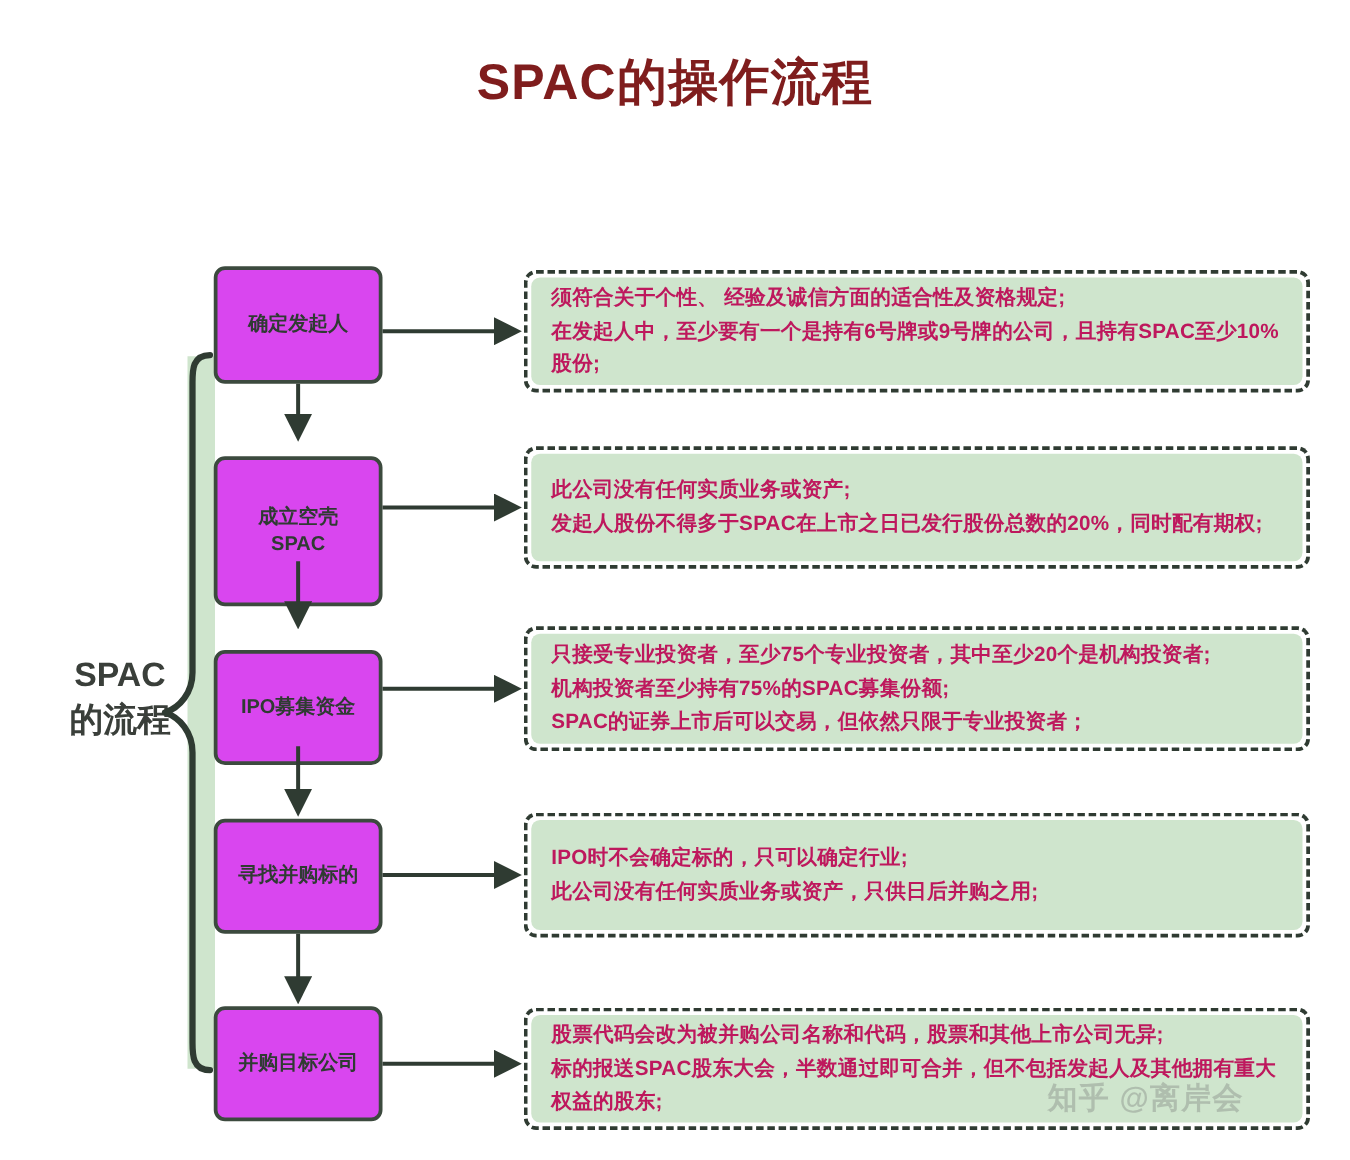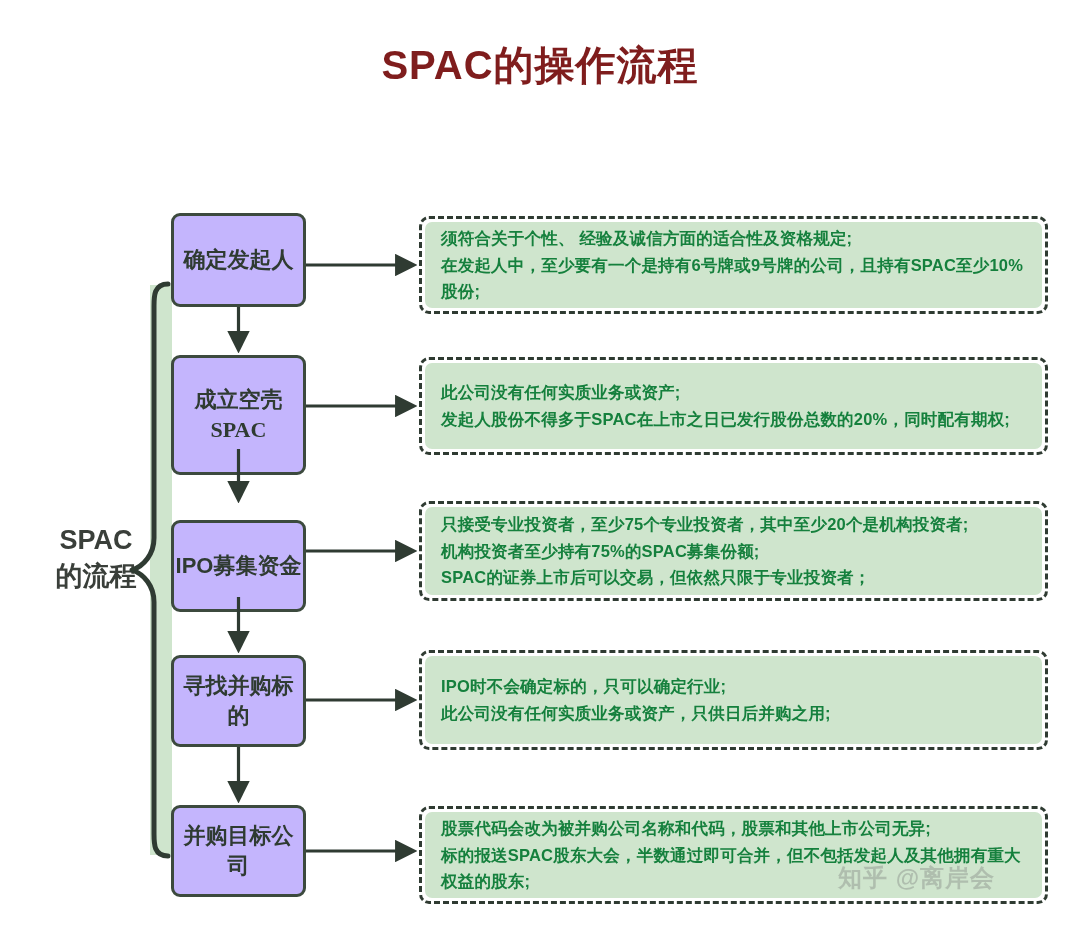--- a/index.html
+++ b/index.html
@@ -61,27 +61,27 @@
     height: 580px;
   }
 
   
   .stage-box {
     position: absolute;
     left: 171px;
     width: 135px;
     border: 3px solid #3c4a3e;
     border-radius: 9px;
-    background: #c4b5fd;
+    background: #d946ef;
     box-sizing: border-box;
     display: flex;
     align-items: center;
     justify-content: center;
     text-align: center;
-    font-size: 22px;
+    font-size: 16px;
     font-weight: bold;
     line-height: 1.35;
     color: #2f3b32;
   }
   .stage-box .txt { display: block; white-space: pre-line; }
 
   
   .detail-panel {
     position: absolute;
     left: 419px;
@@ -100,21 +100,21 @@
     box-sizing: border-box;
     padding: 11px 14px 11px 16px;
     display: flex;
     flex-direction: column;
     justify-content: center;
   }
   .detail-line {
     font-size: 16.5px;
     font-weight: bold;
     line-height: 1.62;
-    color: #15803d;
+    color: #be185d;
     white-space: normal;
     letter-spacing: 0.2px;
   }
 
   
   #connectors {
     position: absolute;
     left: 0;
     top: 0;
     width: 1080px;
@@ -146,21 +146,21 @@
 
 <div id="brace-band"></div>
 
 <svg id="brace-curly" viewBox="0 0 48 580" xmlns="http://www.w3.org/2000/svg">
   <path d="M40 4 C26 4 26 16 26 26 L26 258 C26 274 16 286 4 290 C16 294 26 306 26 322 L26 554 C26 564 26 576 40 576" fill="none" stroke="#2f3b32" stroke-width="5" stroke-linecap="round" stroke-linejoin="round"></path>
 </svg>
 
 <div class="stage-box" style="top:213px; height:94px;">
   <span class="txt">确定发起人</span>
 </div>
-<div class="stage-box" style="top:355px; height:120px;font-family:Liberation Serif, serif;">
+<div class="stage-box" style="top:365px; height:120px;">
   <span class="txt">成立空壳
 SPAC</span>
 </div>
 <div class="stage-box" style="top:505px; height:92px;margin-top:15px;">
   <span class="txt">IPO募集资金</span>
 </div>
 <div class="stage-box" style="top:655px; height:92px;">
   <span class="txt">寻找并购标的</span>
 </div>
 <div class="stage-box" style="top:805px; height:92px;">

